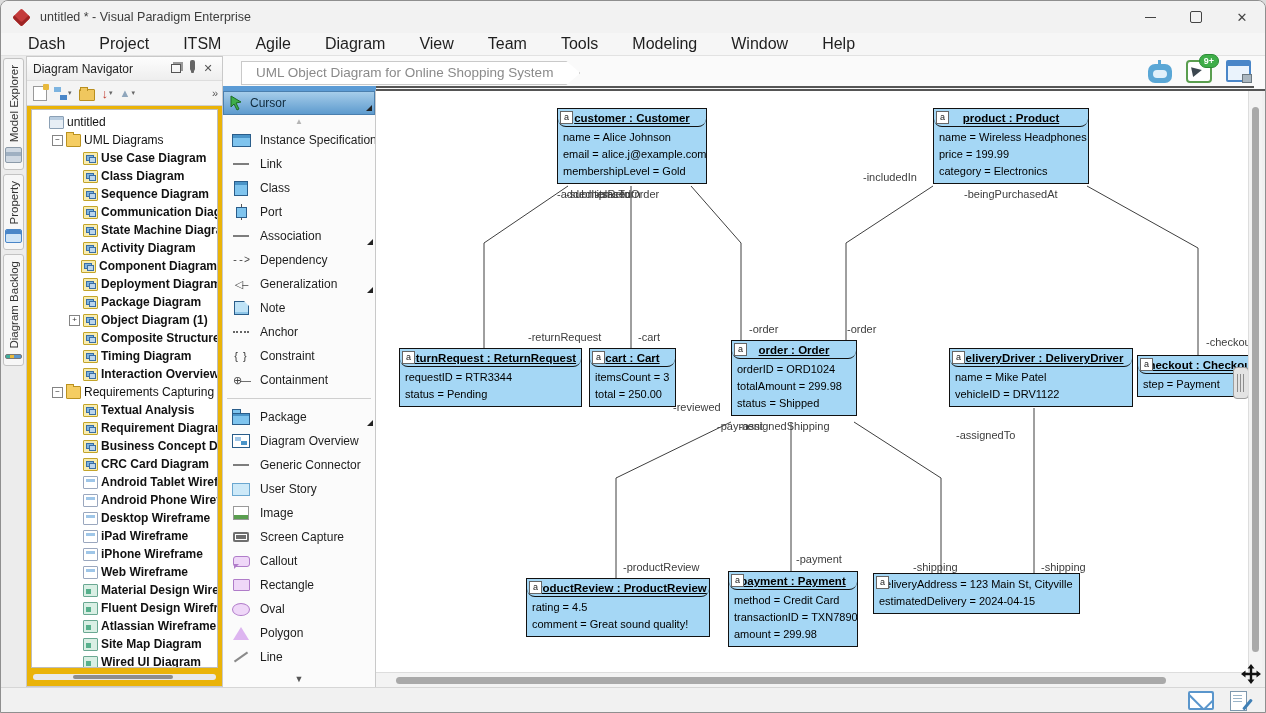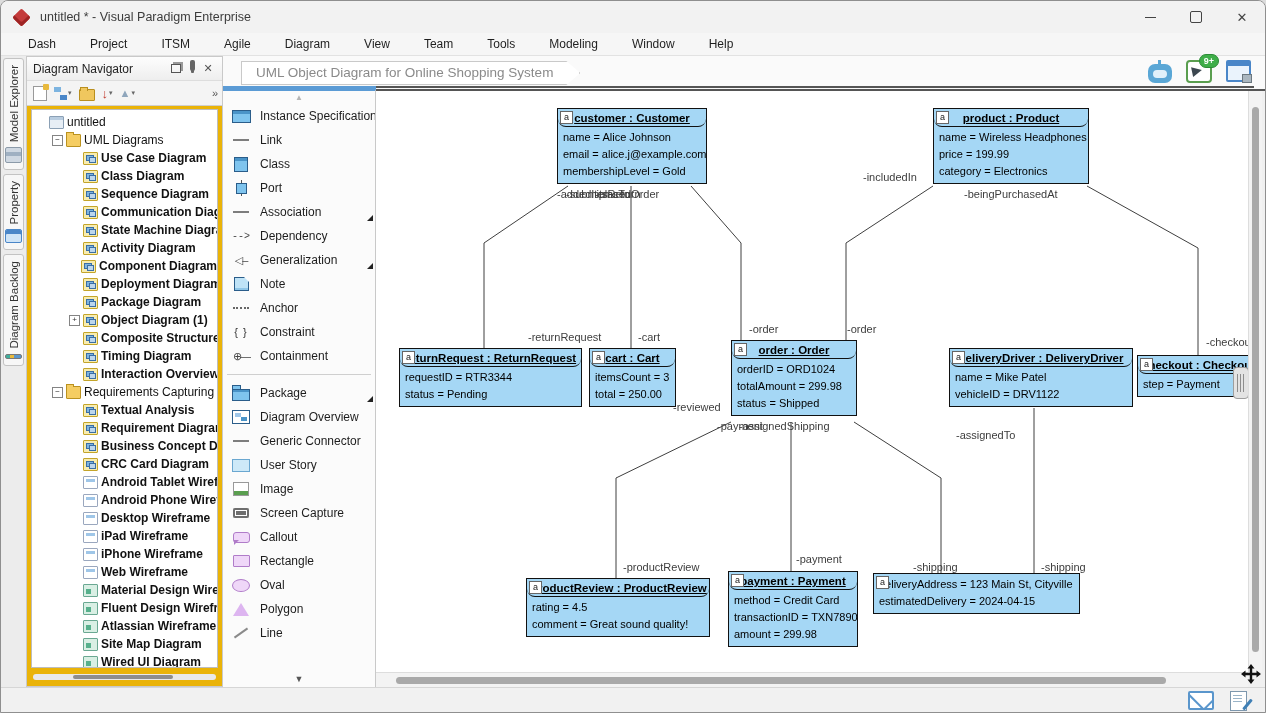--- a/index.html
+++ b/index.html
@@ -10,21 +10,21 @@
   .vp-logo{width:13px;height:13px;background:#c43b3b;transform:rotate(45deg);margin:0 12px 0 14px;border-radius:2px;
            box-shadow:inset -3px -3px 0 #9e2424;}
   .title-text{font-size:12.5px;color:#3c3c3c;}
   .win-controls{margin-left:auto;display:flex;height:32px;}
   .win-btn{width:46px;height:32px;display:flex;align-items:center;justify-content:center;color:#444;font-size:13px;}
   .win-btn .minglyph{width:11px;border-top:1px solid #444;}
   .win-btn .maxglyph{width:10px;height:10px;border:1px solid #444;border-radius:2px;}
   
   .menubar{position:absolute;left:0;top:32px;width:100%;height:23px;background:#f6f6f6;display:flex;align-items:center;
            padding-left:10px;border-bottom:1px solid #e2e2e2;box-sizing:border-box;}
-  .menu-item{padding:3px 17px;font-size:12px;color:#1f1f1f;}
+  .menu-item{padding:3px 17px;font-size:16px;color:#1f1f1f;}
   
   .side-strip{position:absolute;left:0;top:55px;width:25px;height:631px;background:#ececec;display:flex;flex-direction:column;align-items:center;}
   .side-tab{width:21px;margin:2px 0;background:#f7f7f7;border:1px solid #c3c3c3;border-radius:3px;display:flex;
             flex-direction:column;align-items:center;justify-content:space-between;padding:6px 0;box-sizing:border-box;}
   .side-tab-label{writing-mode:vertical-rl;transform:rotate(180deg);font-size:11.5px;color:#333;white-space:nowrap;}
   .side-tab-icon{width:15px;height:14px;margin-top:5px;border-radius:2px;}
   .sti-0{background:linear-gradient(180deg,#cfd8e2 0 30%,#9fb0c2 30% 60%,#cfd8e2 60%);border:1px solid #8b9aa9;}
   .sti-1{background:#cfe4f7;border:1px solid #4a86c8;box-shadow:inset 0 4px 0 #4a86c8;}
   .sti-2{background:linear-gradient(90deg,#3fae9c 0 4px,#e8b93d 4px 8px,#5a96cc 8px);border:1px solid #777;}
   
@@ -409,20 +409,27 @@
     <div class="crumb-icons">
       <div class="robot"></div>
       <div class="news">
         <span class="news-badge">9+</span>
       </div>
       <div class="layouticon"></div>
     </div>
   </div>
 
   <div class="palette">
+    <div class="pal-cursor">
+      <svg width="16" height="16" viewBox="0 0 16 16">
+        <polygon points="3,1 13,7 8,8 11,14 9,15 6,9 3,12" fill="#3fae49" stroke="#1c6b24" stroke-width="1"></polygon>
+      </svg>
+      <span class="pal-label">Cursor</span>
+      <span class="pal-corner"></span>
+    </div>
     <div class="pal-scrollup">▲</div>
     <div id="palette-items">
         <div class="pal-row">
           <div class="pi pi-instance-specification-icon"></div>
           <div class="pal-label">Instance Specification</div>
         </div>
         <div class="pal-row">
           <div class="pi pi-link-icon"></div>
           <div class="pal-label">Link</div>
         </div>

